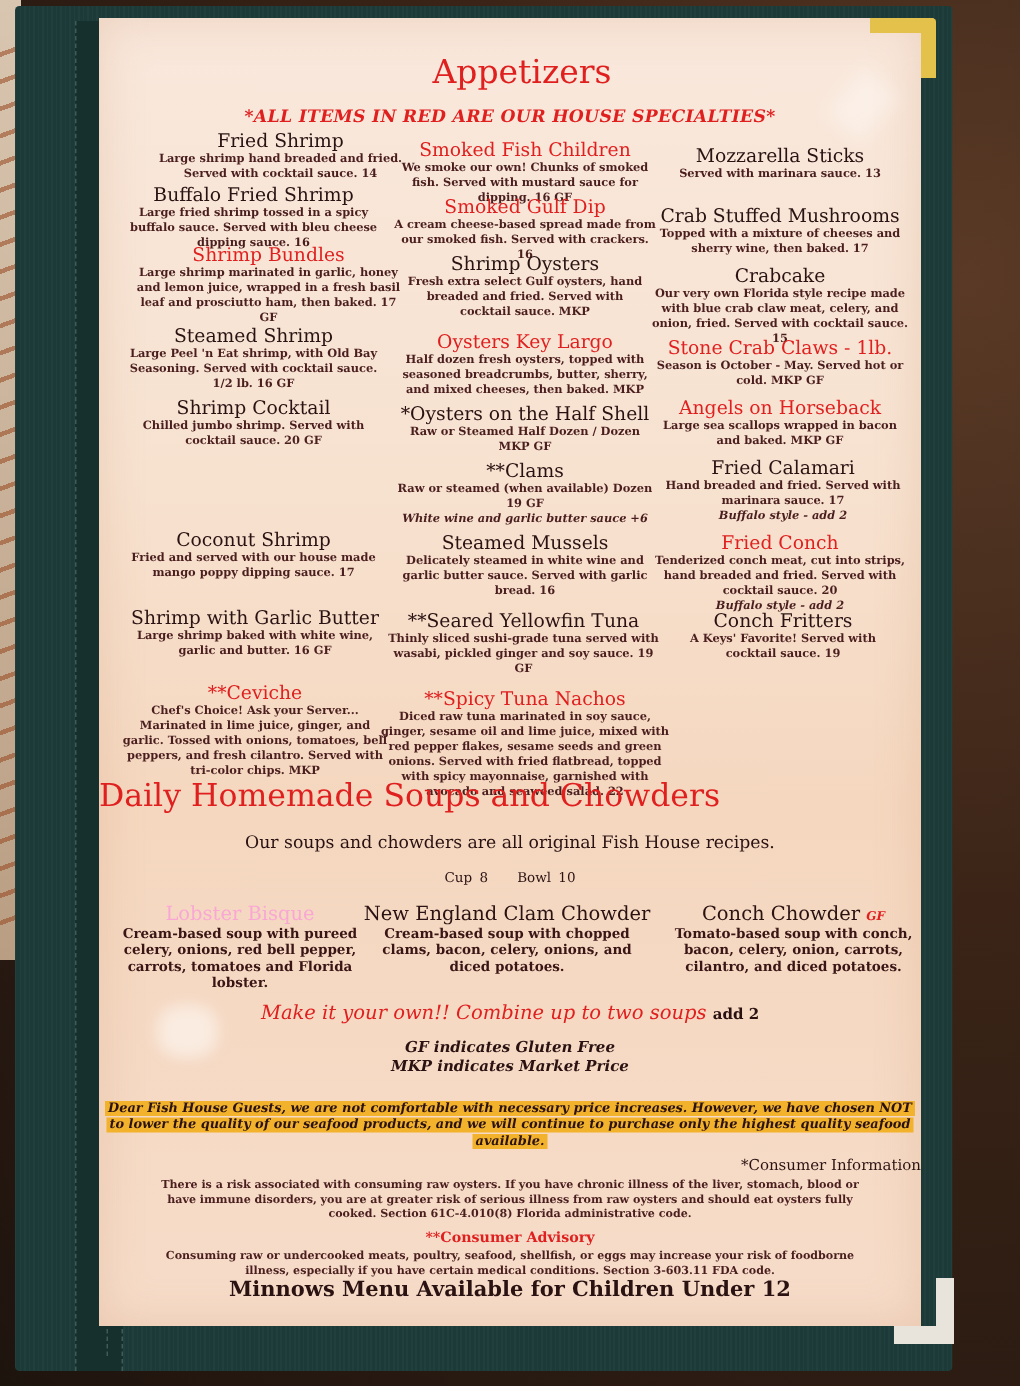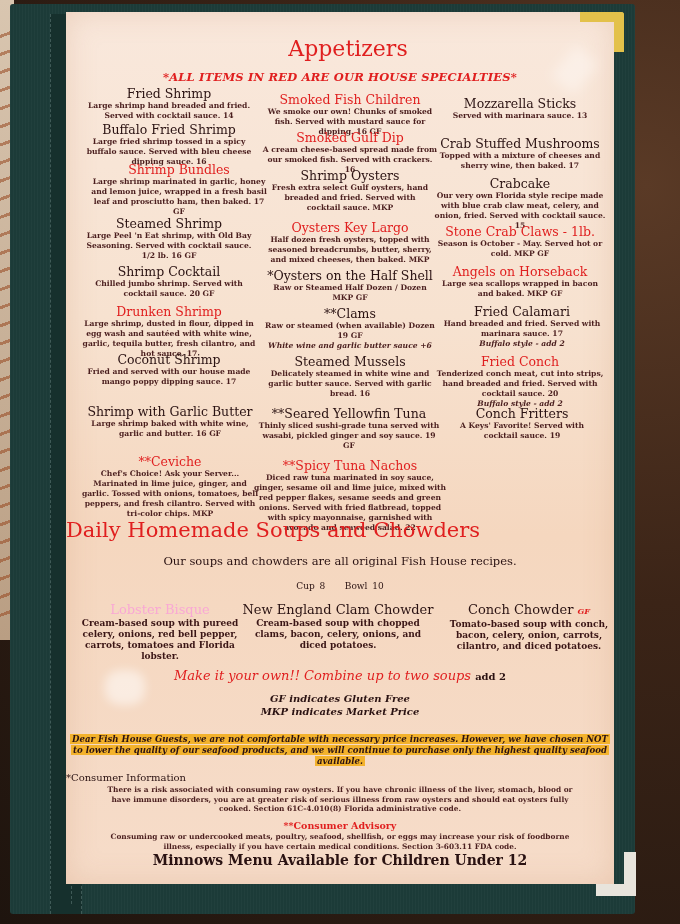--- a/index.html
+++ b/index.html
@@ -67,21 +67,21 @@
   .soup { position:absolute; text-align:center; }
   .soup .name { font-size:13px; line-height:16px; color:#2a1212; white-space:nowrap; }
   .soup .name.red { color:#f9a8d4; }
   .soup .gf { font-size:8px; font-style:italic; color:#e01f1f; font-weight:bold; }
   .soup .desc { font-size:9px; line-height:11px; color:#3a1515; font-weight:bold; }
   .combine { position:absolute; left:0; width:548px; text-align:center; font-size:13px; font-style:italic; color:#e01f1f; }
   .combine .add { font-style:normal; color:#2a1212; font-size:10px; font-weight:bold; }
   .legend { position:absolute; left:0; width:548px; text-align:center; font-size:10px; font-style:italic; font-weight:bold; color:#2a1212; line-height:13px; }
   .notice { position:absolute; left:0; width:548px; text-align:center; font-size:8.6px; font-style:italic; font-weight:bold; color:#2a1212; line-height:11px; }
   .notice span { background:#f3b22c; padding:0 2px; box-decoration-break:clone; -webkit-box-decoration-break:clone; }
-  .ci-title { position:absolute; left:0; width:548px; text-align:left; font-size:10px; color:#2a1212; }
+  .ci-title { position:absolute; left:0; width:548px; text-align:right; font-size:10px; color:#2a1212; }
   .ci-text { position:absolute; left:40px; width:468px; text-align:center; font-size:7.4px; line-height:9.5px; color:#4a1e1e; font-weight:bold; }
   .ca-title { position:absolute; left:0; width:548px; text-align:center; font-size:9.5px; font-weight:bold; color:#e01f1f; }
   .minnows { position:absolute; left:0; width:548px; text-align:center; font-size:14px; color:#2a1212;font-weight:bold; }
 </style>
 </head>
 <body>
 
 <div class="table-bg"></div>
 <div class="left-page">
     <div class="left-page-art"></div>
@@ -92,43 +92,39 @@
     </div>
 </div>
 <div class="page"></div>
 <div class="corner-gold"></div>
 <div class="corner-silver"></div>
 
 <div class="content">
   <div class="h1" style="top:24px;">Appetizers</div>
   <div class="banner" style="top:58px;">*ALL ITEMS IN RED ARE OUR HOUSE SPECIALTIES*</div>
 
-  <div class="item" style="left:18px;top:74px;width:170px;text-align:center;">
+  <div class="item" style="left:36px;top:74px;width:170px;text-align:center;">
     <div class="name">Fried Shrimp</div>
     <div class="desc">Large shrimp hand breaded and fried. Served with cocktail sauce. 14</div>
   </div>
   <div class="item" style="left:14px;top:110px;width:178px;">
     <div class="name">Buffalo Fried Shrimp</div>
     <div class="desc">Large fried shrimp tossed in a spicy buffalo sauce. Served with bleu cheese dipping sauce. 16</div>
   </div>
   <div class="item" style="left:24px;top:150px;width:178px;">
     <div class="name red">Shrimp Bundles</div>
     <div class="desc">Large shrimp marinated in garlic, honey and lemon juice, wrapped in a fresh basil leaf and prosciutto ham, then baked. 17 GF</div>
   </div>
   <div class="item" style="left:18px;top:204px;width:170px;">
     <div class="name">Steamed Shrimp</div>
     <div class="desc">Large Peel 'n Eat shrimp, with Old Bay Seasoning. Served with cocktail sauce. 1/2 lb. 16 GF</div>
   </div>
   <div class="item" style="left:18px;top:252px;width:170px;">
     <div class="name">Shrimp Cocktail</div>
     <div class="desc">Chilled jumbo shrimp. Served with cocktail sauce. 20 GF</div>
-  </div>
-  <div class="item" style="left:14px;top:292px;width:178px;">
-    <div class="name red">Drunken Shrimp</div>
-    <div class="desc">Large shrimp, dusted in flour, dipped in egg wash and sautéed with white wine, garlic, tequila butter, fresh cilantro, and hot sauce. 17</div>
   </div>
   <div class="item" style="left:18px;top:340px;width:170px;">
     <div class="name">Coconut Shrimp</div>
     <div class="desc">Fried and served with our house made mango poppy dipping sauce. 17</div>
   </div>
   <div class="item" style="left:14px;top:392px;width:180px;">
     <div class="name">Shrimp with Garlic Butter</div>
     <div class="desc">Large shrimp baked with white wine, garlic and butter. 16 GF</div>
   </div>
   <div class="item" style="left:14px;top:442px;width:180px;">

